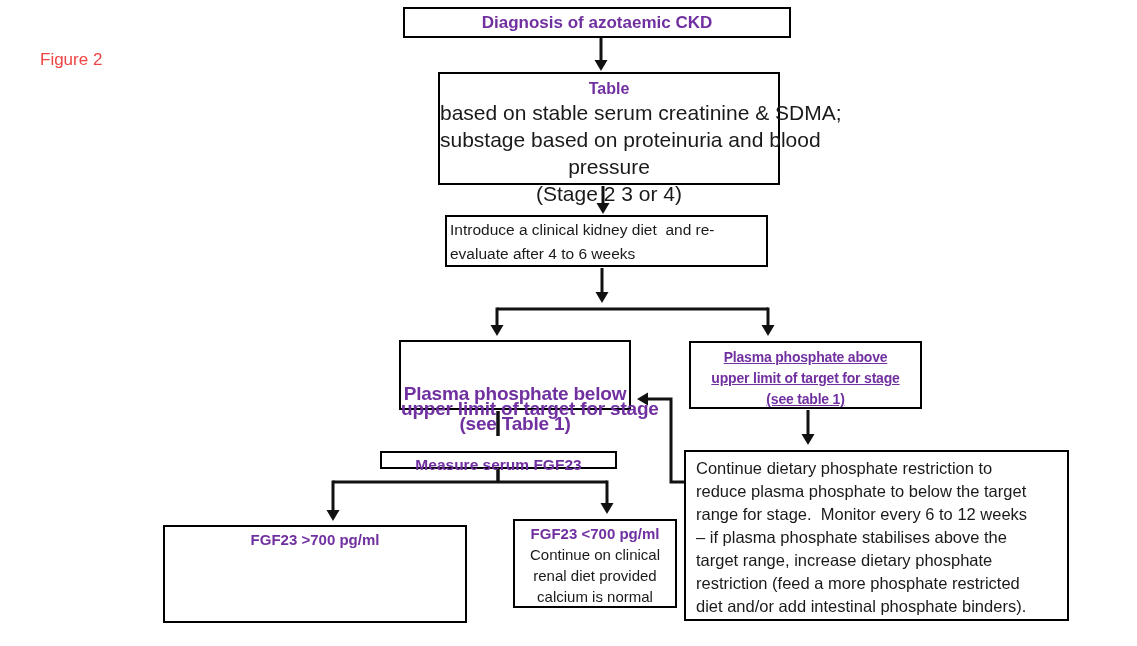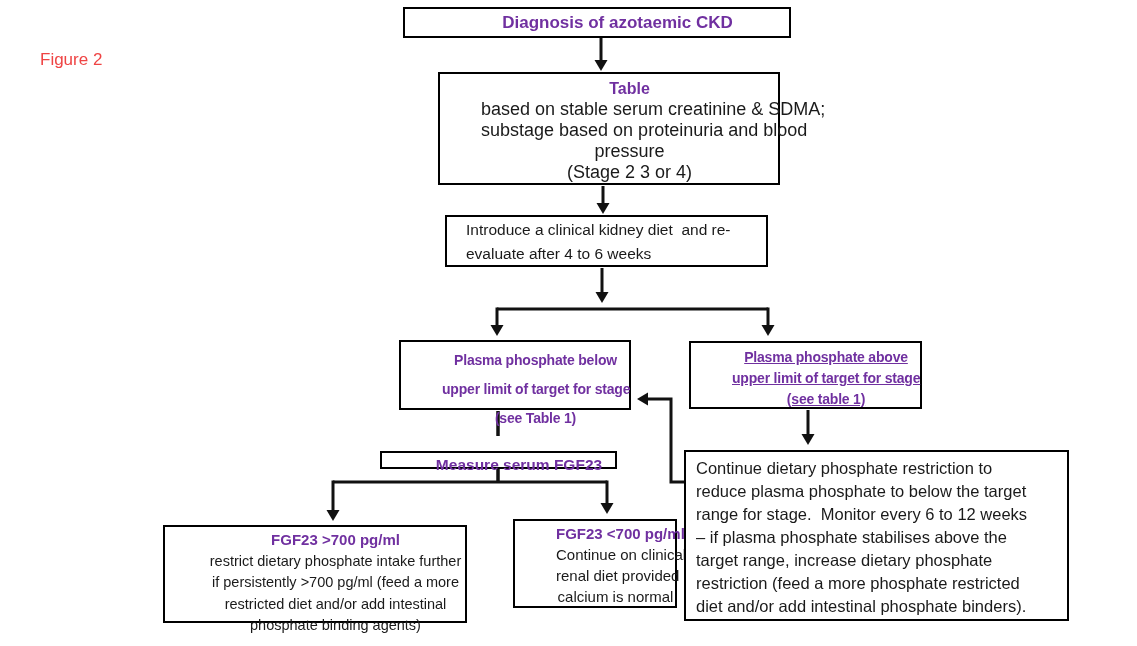--- a/index.html
+++ b/index.html
@@ -21,21 +21,20 @@
     top: 50px;
     font-size: 17px;
     color: #ef4444;
   }
   .flow-box {
     position: absolute;
     border: 2px solid #000000;
     background: #ffffff;
     box-sizing: border-box;
     text-align: center;
-    padding-left: 41px;
   }
   .box-title {
     color: #7030A0;
     font-weight: bold;
     white-space: pre;
   }
   .box-body {
     color: #1a1a1a;
     white-space: pre;
   }
@@ -51,27 +50,27 @@
   .connector { stroke: #111111; stroke-width: 3; fill: none; }
   .connector.thick { stroke-width: 3.5; }
   .arrowhead { fill: #111111; stroke: none; }
 
   
   #box-diagnosis { left: 403px; top: 7px; width: 388px; height: 31px; }
   #box-diagnosis .box-title { font-size: 17px; line-height: 27px; }
 
   #box-stage { left: 438px; top: 72px; width: 342px; height: 113px; padding-top: 4px; }
   #box-stage .box-title { font-size: 16px; line-height: 21px; }
-  #box-stage .box-body { font-size: 18px; line-height: 21px; }
+  #box-stage .box-body { font-size: 21px; line-height: 27px; }
 
-  #box-kidney-diet { left: 445px; top: 215px; width: 323px; height: 52px; padding: 1px 19px; }
+  #box-kidney-diet { left: 445px; top: 215px; width: 323px; height: 52px; padding: 1px 3px; }
   #box-kidney-diet .box-body { font-size: 15.5px; line-height: 24px; }
 
   #box-phosphate-below { left: 399px; top: 340px; width: 232px; height: 70px; padding-top: 4px; }
-  #box-phosphate-below .box-title { font-size: 14px; line-height: 29px; letter-spacing: -0.2px; }
+  #box-phosphate-below .box-title { font-size: 19px; line-height: 15px; letter-spacing: -0.2px; margin-top: 40px; }
 
   #box-phosphate-above { left: 689px; top: 341px; width: 233px; height: 68px; padding-top: 4px; }
   #box-phosphate-above .box-title { font-size: 14px; line-height: 21px; letter-spacing: -0.2px; text-decoration: underline; }
 
   #box-measure-fgf23 { left: 380px; top: 451px; width: 237px; height: 18px; }
   #box-measure-fgf23 .box-title { font-size: 15.5px; line-height: 24px; }
 
   #box-fgf23-high { left: 163px; top: 525px; width: 304px; height: 98px; padding-top: 2px; text-align: center; }
   #box-fgf23-high .box-title { font-size: 15px; line-height: 21.5px; }
   #box-fgf23-high .box-body { font-size: 14.5px; line-height: 21.5px; }
@@ -151,24 +150,20 @@
 upper limit of target for stage
 (see table 1)</div>
   </div>
 
   <div class="flow-box" id="box-measure-fgf23">
     <div class="box-title">Measure serum FGF23</div>
   </div>
 
   <div class="flow-box" id="box-fgf23-high">
     <div class="box-title">FGF23 &gt;700 pg/ml</div>
-    <div class="box-body">restrict dietary phosphate intake further
-if persistently &gt;700 pg/ml (feed a more
-restricted diet and/or add intestinal
-phosphate binding agents)</div>
   </div>
 
   <div class="flow-box" id="box-fgf23-low">
     <div class="box-title">FGF23 &lt;700 pg/ml</div>
     <div class="box-body">Continue on clinical
 renal diet provided
 calcium is normal</div>
   </div>
 
   <div class="flow-box left-align" id="box-continue">

